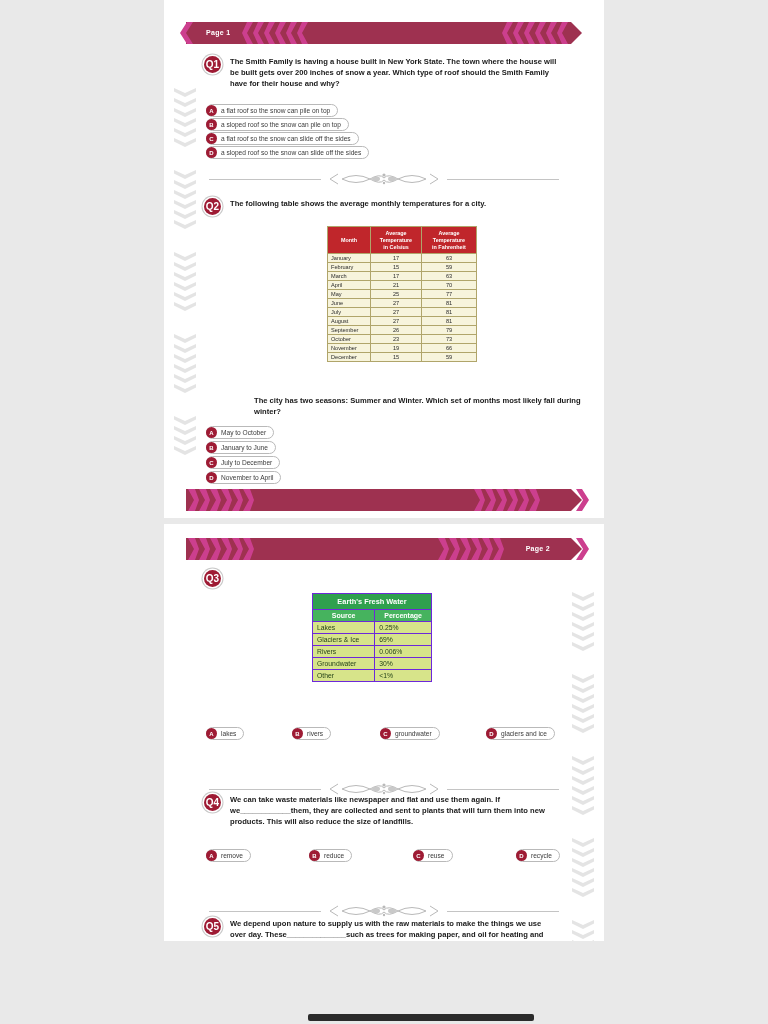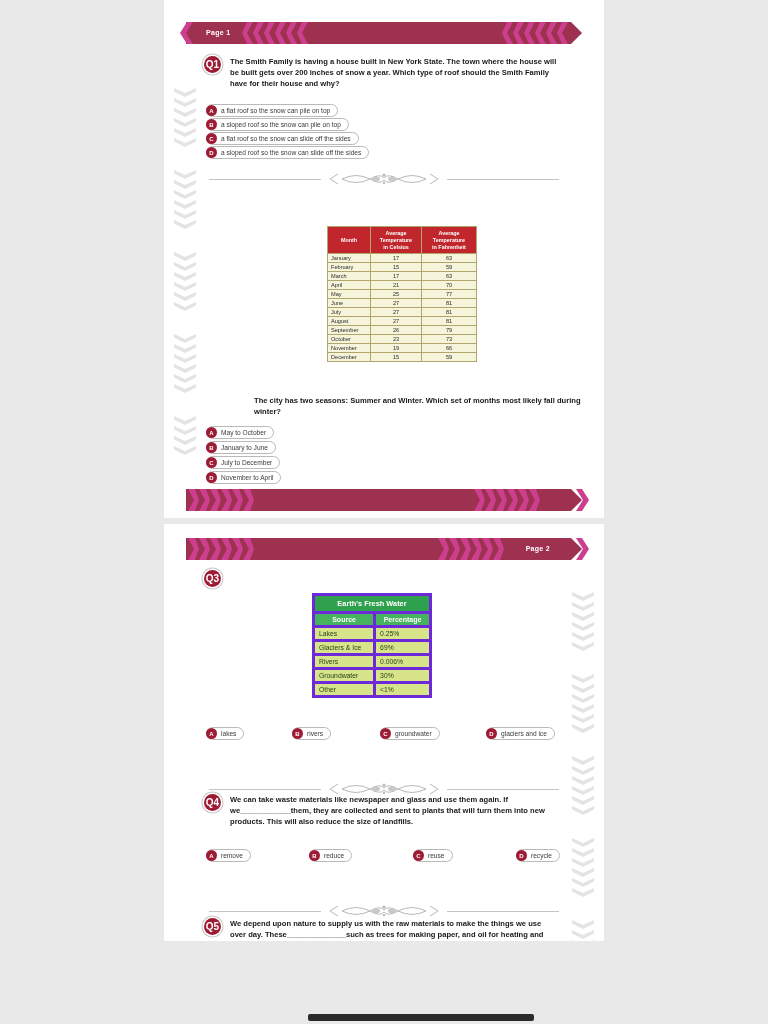--- a/index.html
+++ b/index.html
@@ -103,21 +103,21 @@
   .temptable th{
     background:#c0262b;color:#fff;font-size:5.4px;font-weight:bold;
     line-height:1.25;padding:3px 2px;text-align:center;
   }
   .temptable td{background:#f7f4dc;color:#2a2a2a;}
   .temptable td.month{text-align:left;padding-left:3px;}
   .temptable td.num{text-align:center;}
 
   
   .watertable td,.watertable th{
-    border:3px solid #6d28d9;font-size:6.8px;padding:2px 4px;
+    border:1px solid #6d28d9;font-size:6.8px;padding:2px 4px;
   }
   .watertable .title{
     background:#2fa04e;color:#fff;font-weight:bold;text-align:center;
     font-size:7.4px;padding:3px;
   }
   .watertable th{
     background:#46b35e;color:#fff;font-weight:bold;text-align:center;font-size:7px;
   }
   .watertable td{background:#d7e48a;color:#1f3d14;}
 
@@ -228,20 +228,24 @@
           <path d="M114 7 L106 2 M114 7 L106 12"></path>
         </g>
         <circle cx="60" cy="3" r="1.6" fill="#b9b9b9"></circle>
         <circle cx="60" cy="11" r="1.2" fill="#b9b9b9"></circle>
         <ellipse cx="52" cy="7" rx="4" ry="2.4" fill="#c9c9c9"></ellipse>
         <ellipse cx="68" cy="7" rx="4" ry="2.4" fill="#c9c9c9"></ellipse>
       </svg>
       <div class="ln"></div>
     </div>
 
+    <div class="qrow" style="left:40px;top:198px;width:370px;">
+      <div class="qbadge">Q2</div>
+      <div class="qtext">The following table shows the average monthly temperatures for a city.</div>
+    </div>
 
     <table class="temptable" style="left:163px;top:226px;">
       <thead>
         <tr>
           <th style="width:38px;">
             <span>Month</span>
           </th>
           <th style="width:46px;">
             <span>Average</span><br>
             <span>Temperature</span><br>
@@ -493,21 +497,21 @@
         <circle cx="60" cy="3" r="1.6" fill="#b9b9b9"></circle>
         <circle cx="60" cy="11" r="1.2" fill="#b9b9b9"></circle>
         <ellipse cx="52" cy="7" rx="4" ry="2.4" fill="#c9c9c9"></ellipse>
         <ellipse cx="68" cy="7" rx="4" ry="2.4" fill="#c9c9c9"></ellipse>
       </svg>
       <div class="ln"></div>
     </div>
 
     <div class="qrow" style="left:40px;top:270px;width:350px;">
       <div class="qbadge">Q4</div>
-      <div class="qtext">We can take waste materials like newspaper and glass and use them again. If we____________them, they are collected and sent to plants that will turn them into new products. This will also reduce the size of landfills.</div>
+      <div class="qtext">We can take waste materials like newspaper and flat and use them again. If we____________them, they are collected and sent to plants that will turn them into new products. This will also reduce the size of landfills.</div>
     </div>
 
     <div class="opt" style="left:42px;top:325px;">
       <span class="optletter">A</span>
       <span class="opttext">remove</span>
     </div>
     <div class="opt" style="left:145px;top:325px;">
       <span class="optletter">B</span>
       <span class="opttext">reduce</span>
     </div>

